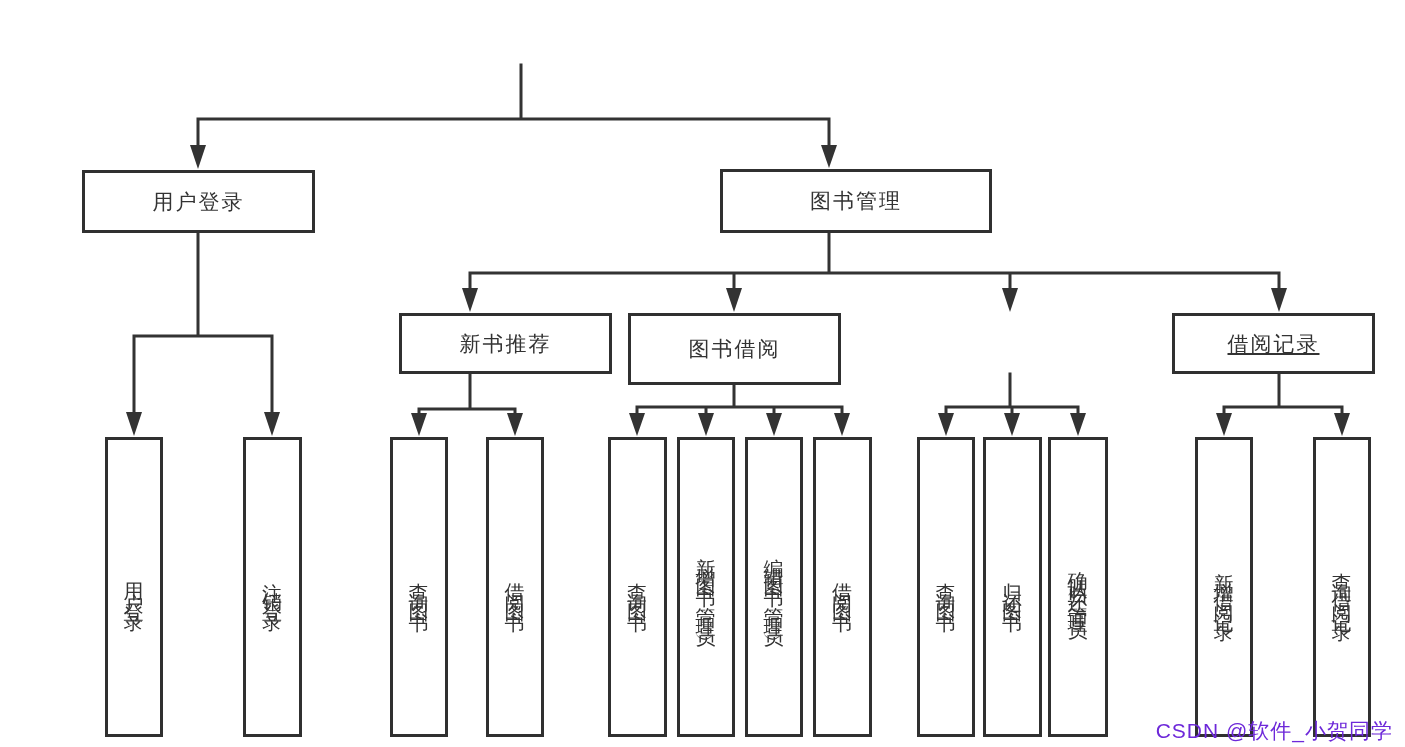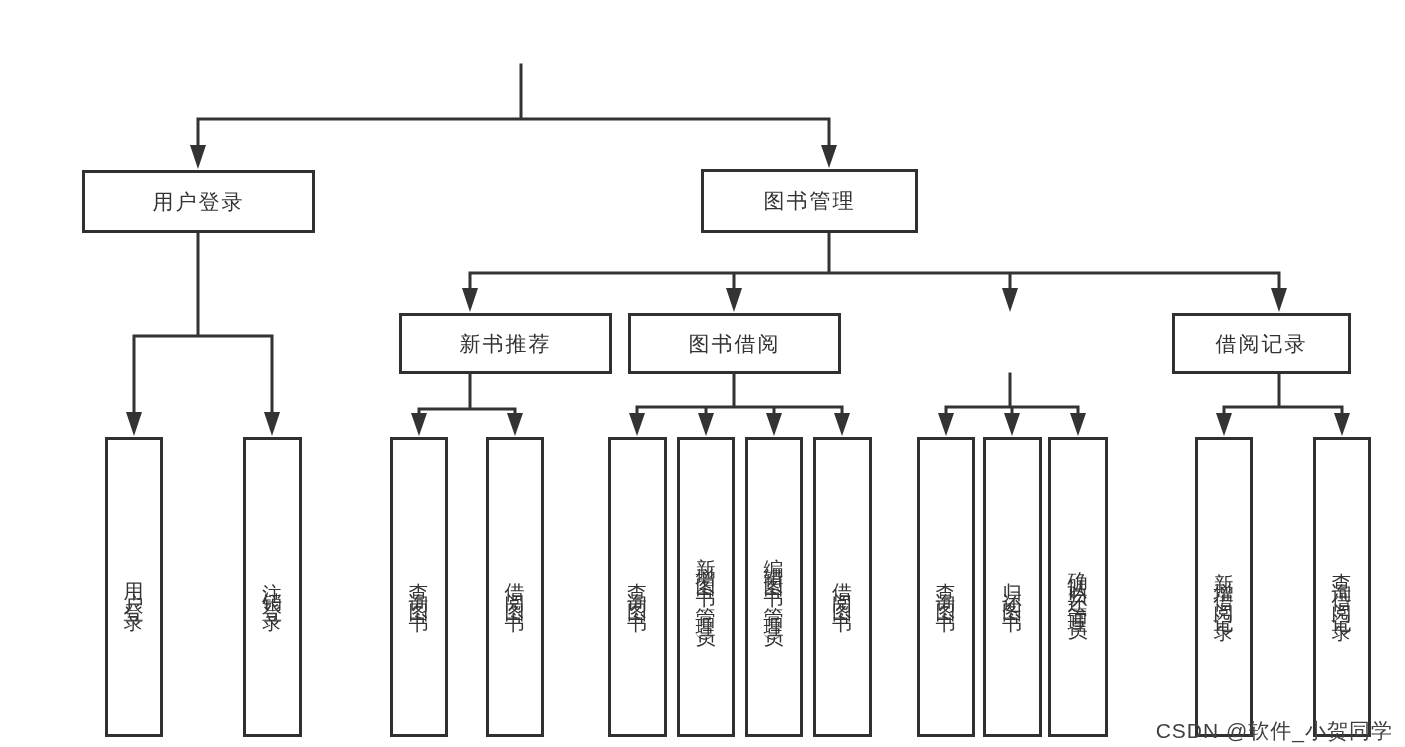--- a/index.html
+++ b/index.html
@@ -38,21 +38,21 @@
     font-size: 20px;
     letter-spacing: 10px;
     color: #333333;
     line-height: 1;
   }
   .watermark {
     position: absolute;
     right: 12px;
     bottom: 2px;
     font-size: 21px;
-    color: #404040;
+    color: #6d28d9;
     letter-spacing: 1px;
     z-index: 20;
     white-space: nowrap;
   }
 </style>
 </head>
 <body>
 
 <div class="canvas">
 
@@ -117,31 +117,31 @@
     <g fill="#333333" stroke="none">
       <polygon points="1216,413 1232,413 1224,436"></polygon>
       <polygon points="1334,413 1350,413 1342,436"></polygon>
     </g>
   </svg>
 
 
   <div class="node" style="left:82px; top:170px; width:233px; height:63px;">
     <span class="hlabel">用户登录</span>
   </div>
-  <div class="node" style="left:701px; top:169px; width:217px; height:64px;">
+  <div class="node" style="left:720px; top:169px; width:272px; height:64px;">
     <span class="hlabel">图书管理</span>
   </div>
 
   <div class="node" style="left:363px; top:313px; width:213px; height:61px;margin-left:36px;">
     <span class="hlabel">新书推荐</span>
   </div>
-  <div class="node" style="left:628px; top:313px; width:213px; height:61px;">
+  <div class="node" style="left:628px; top:313px; width:213px; height:72px;">
     <span class="hlabel">图书借阅</span>
   </div>
-  <div class="node" style="left:1172px; top:313px; width:179px; height:61px;">
+  <div class="node" style="left:1172px; top:313px; width:203px; height:61px;text-decoration:underline;">
     <span class="hlabel">借阅记录</span>
   </div>
 
   <div class="node" style="left:105px; top:437px; width:58px; height:300px;">
     <span class="vlabel">用户登录</span>
   </div>
   <div class="node" style="left:243px; top:437px; width:59px; height:300px;">
     <span class="vlabel">注销登录</span>
   </div>
 

